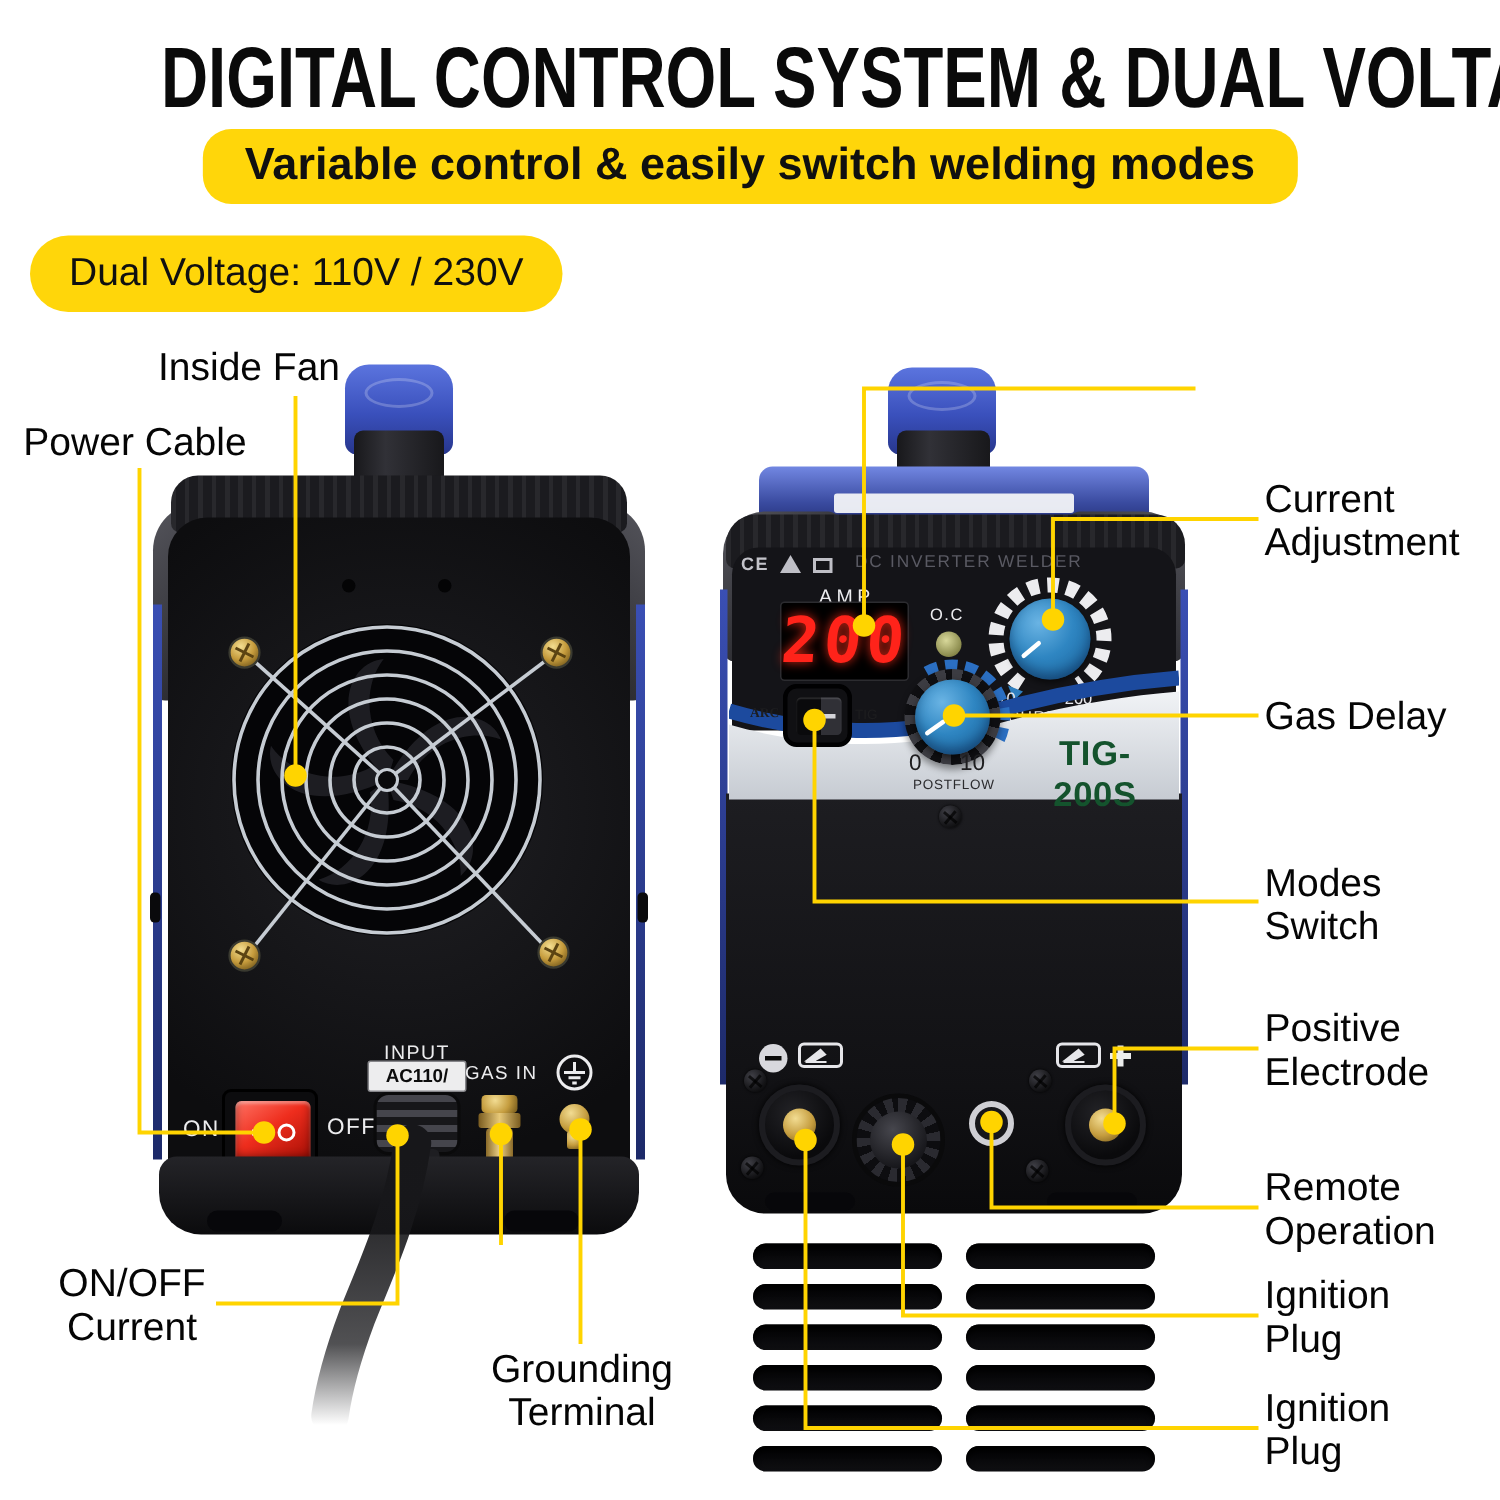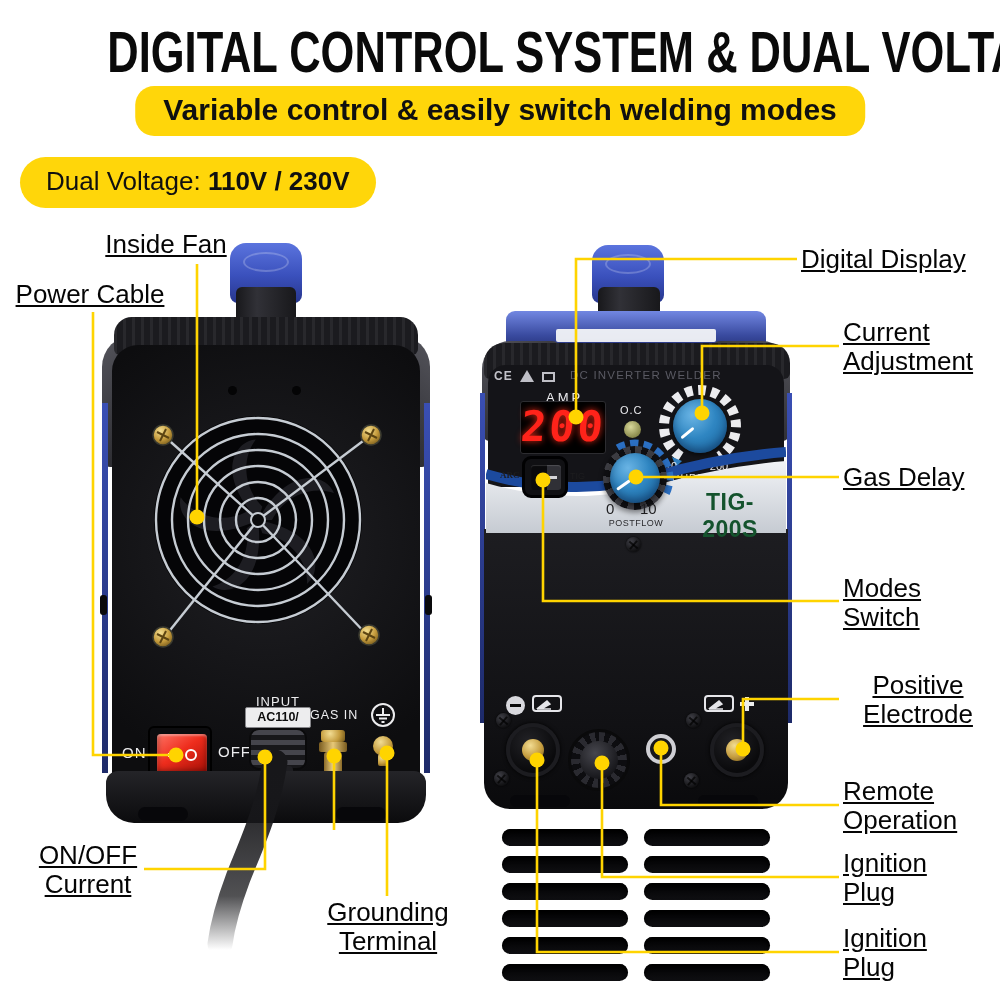--- a/index.html
+++ b/index.html
@@ -13,28 +13,28 @@
 
   
   #title { position:absolute; top:22px; left:0; width:1000px; text-align:center; }
   #title span { display:inline-block; font-size:53px; font-weight:bold; color:#0a0a0a;
                 letter-spacing:0px; transform:scale(0.82,1.08); transform-origin:center; white-space:nowrap; }
   #banner { position:absolute; top:86px; left:50%; transform:translateX(-50%);
             background:var(--accent); color:#101010; font-size:30px; font-weight:bold;
             padding:7px 28px 9px; white-space:nowrap;border-radius:19px; }
   #badge { position:absolute; top:157px; left:20px; background:var(--accent); color:#101010;
            border-radius:26px; padding:9px 26px 11px; font-size:26px; white-space:nowrap; }
-  #badge b { font-weight:bold; }
+  #badge b { font-weight:normal; }
 
   
   #overlay { position:absolute; left:0; top:0; width:1000px; height:1000px; pointer-events:none; z-index:40; }
   .callout-line { fill:none; stroke:var(--line); stroke-width:2.6px; }
   .callout-dot  { fill:var(--line); }
   .callout-label { position:absolute; z-index:50; font-size:26px; line-height:1.1; color:#050505;
-                   white-space:pre-line;text-decoration:underline; }
+                   white-space:pre-line; }
 
   
   .machine { position:absolute; z-index:10; }
   .cap { background:linear-gradient(180deg,#5b74de 0%,#3a50bc 55%,#27368c 100%);
          border-radius:16px 16px 8px 8px; }
   .cap::after { content:""; position:absolute; left:50%; top:9px; transform:translateX(-50%);
                 width:42px; height:16px; border:2px solid rgba(255,255,255,.22); border-radius:50%; }
   .post { background:linear-gradient(90deg,#18181b,#313137 35%,#18181b);
           border-radius:6px 6px 0 0; }
   .rim { background:#1b1b1f; }
@@ -394,27 +394,26 @@
       <polyline points="839,952 537,952 537,760" class="callout-line"></polyline>
       <circle cx="537" cy="760" r="7.5" class="callout-dot"></circle>
     </svg>
 
 <div class="callout-label" style="left: 96px; top: 230px; width: 140px; text-align: center;">Inside Fan</div>
     <div class="callout-label" style="left: 5px; top: 280px; width: 170px; text-align: center;">Power Cable</div>
     <div class="callout-label" style="left: 28px; top: 841px; width: 120px; text-align: center;">ON/OFF
 Current</div>
     <div class="callout-label" style="left: 310px; top: 898px; width: 156px; text-align: center;">Grounding
 Terminal</div>
-    <div class="callout-label" style="left: 801px; top: 245px; width: 185px; text-align: left;">Digital Display</div>
     <div class="callout-label" style="left: 843px; top: 318px; width: 150px; text-align: left;">Current
 Adjustment</div>
     <div class="callout-label" style="left: 843px; top: 463px; width: 130px; text-align: left;">Gas Delay</div>
     <div class="callout-label" style="left: 843px; top: 574px; width: 120px; text-align: left;">Modes
 Switch</div>
-    <div class="callout-label" style="left: 843px; top: 671px; width: 150px; text-align: center;">Positive
+    <div class="callout-label" style="left: 843px; top: 671px; width: 150px; text-align: left;">Positive
 Electrode</div>
     <div class="callout-label" style="left: 843px; top: 777px; width: 150px; text-align: left;">Remote
 Operation</div>
     <div class="callout-label" style="left: 843px; top: 849px; width: 120px; text-align: left;">Ignition
 Plug</div>
     <div class="callout-label" style="left: 843px; top: 924px; width: 120px; text-align: left;">Ignition
 Plug</div>
   </div>
 
 </body></html>

